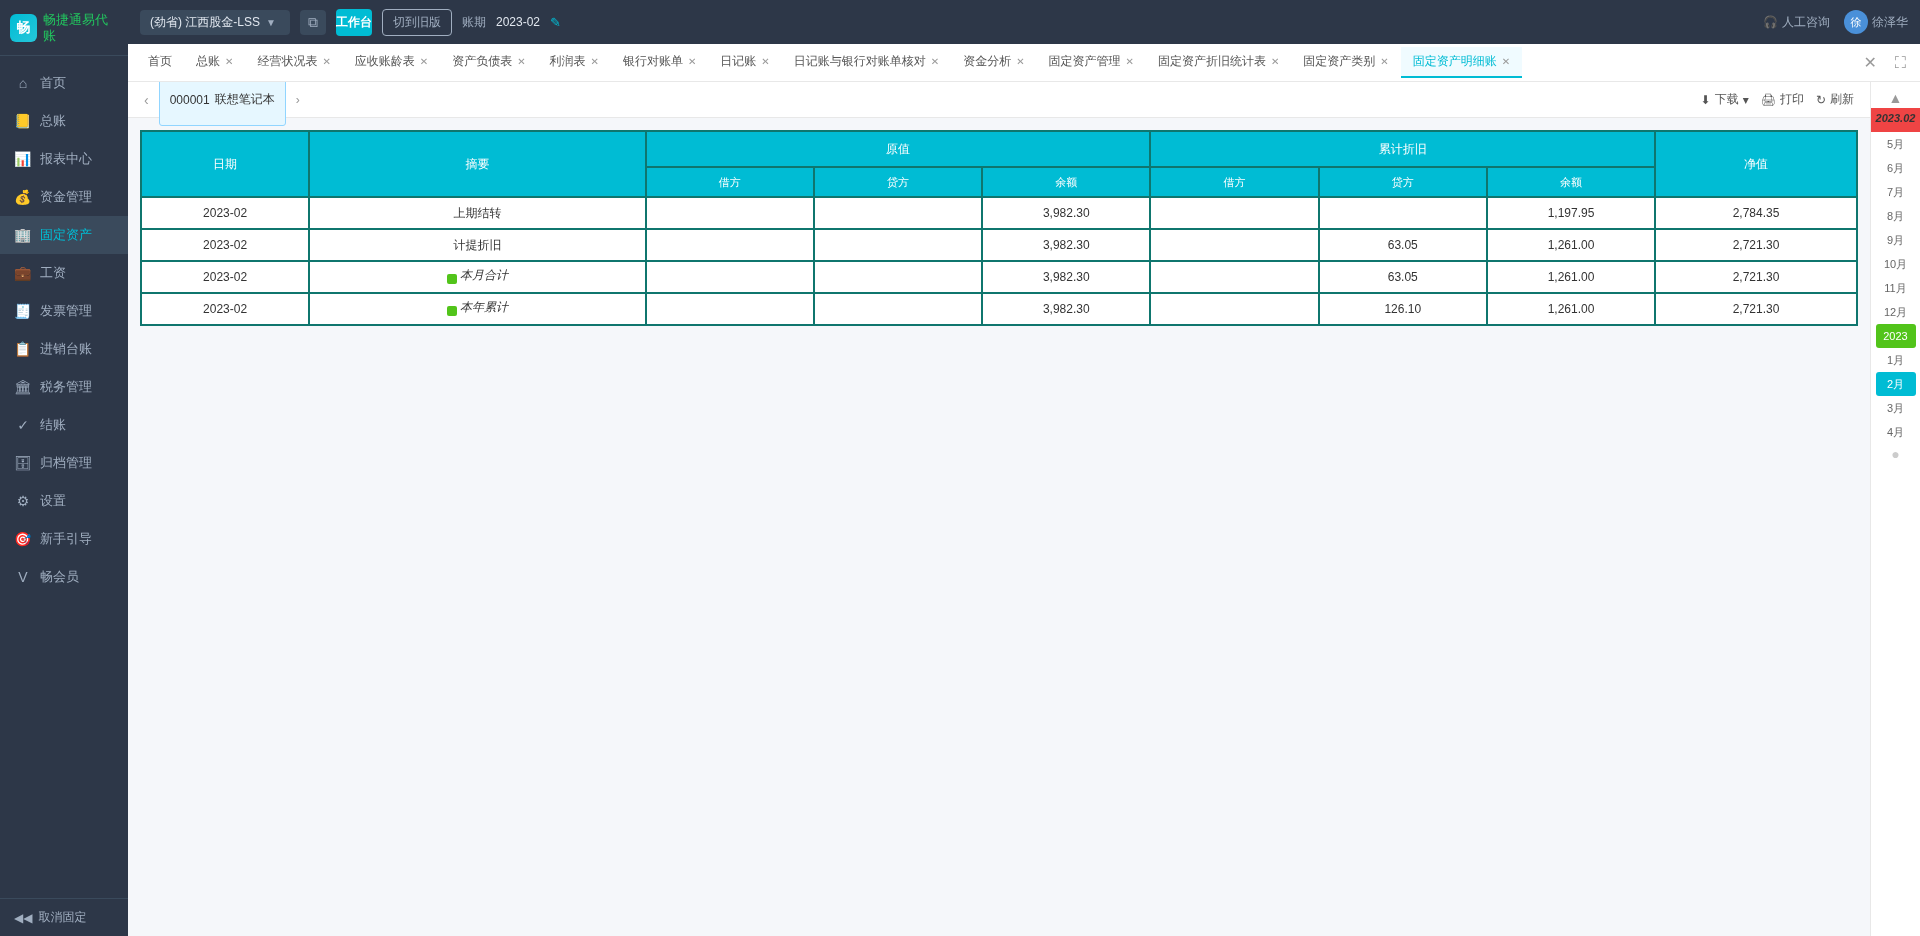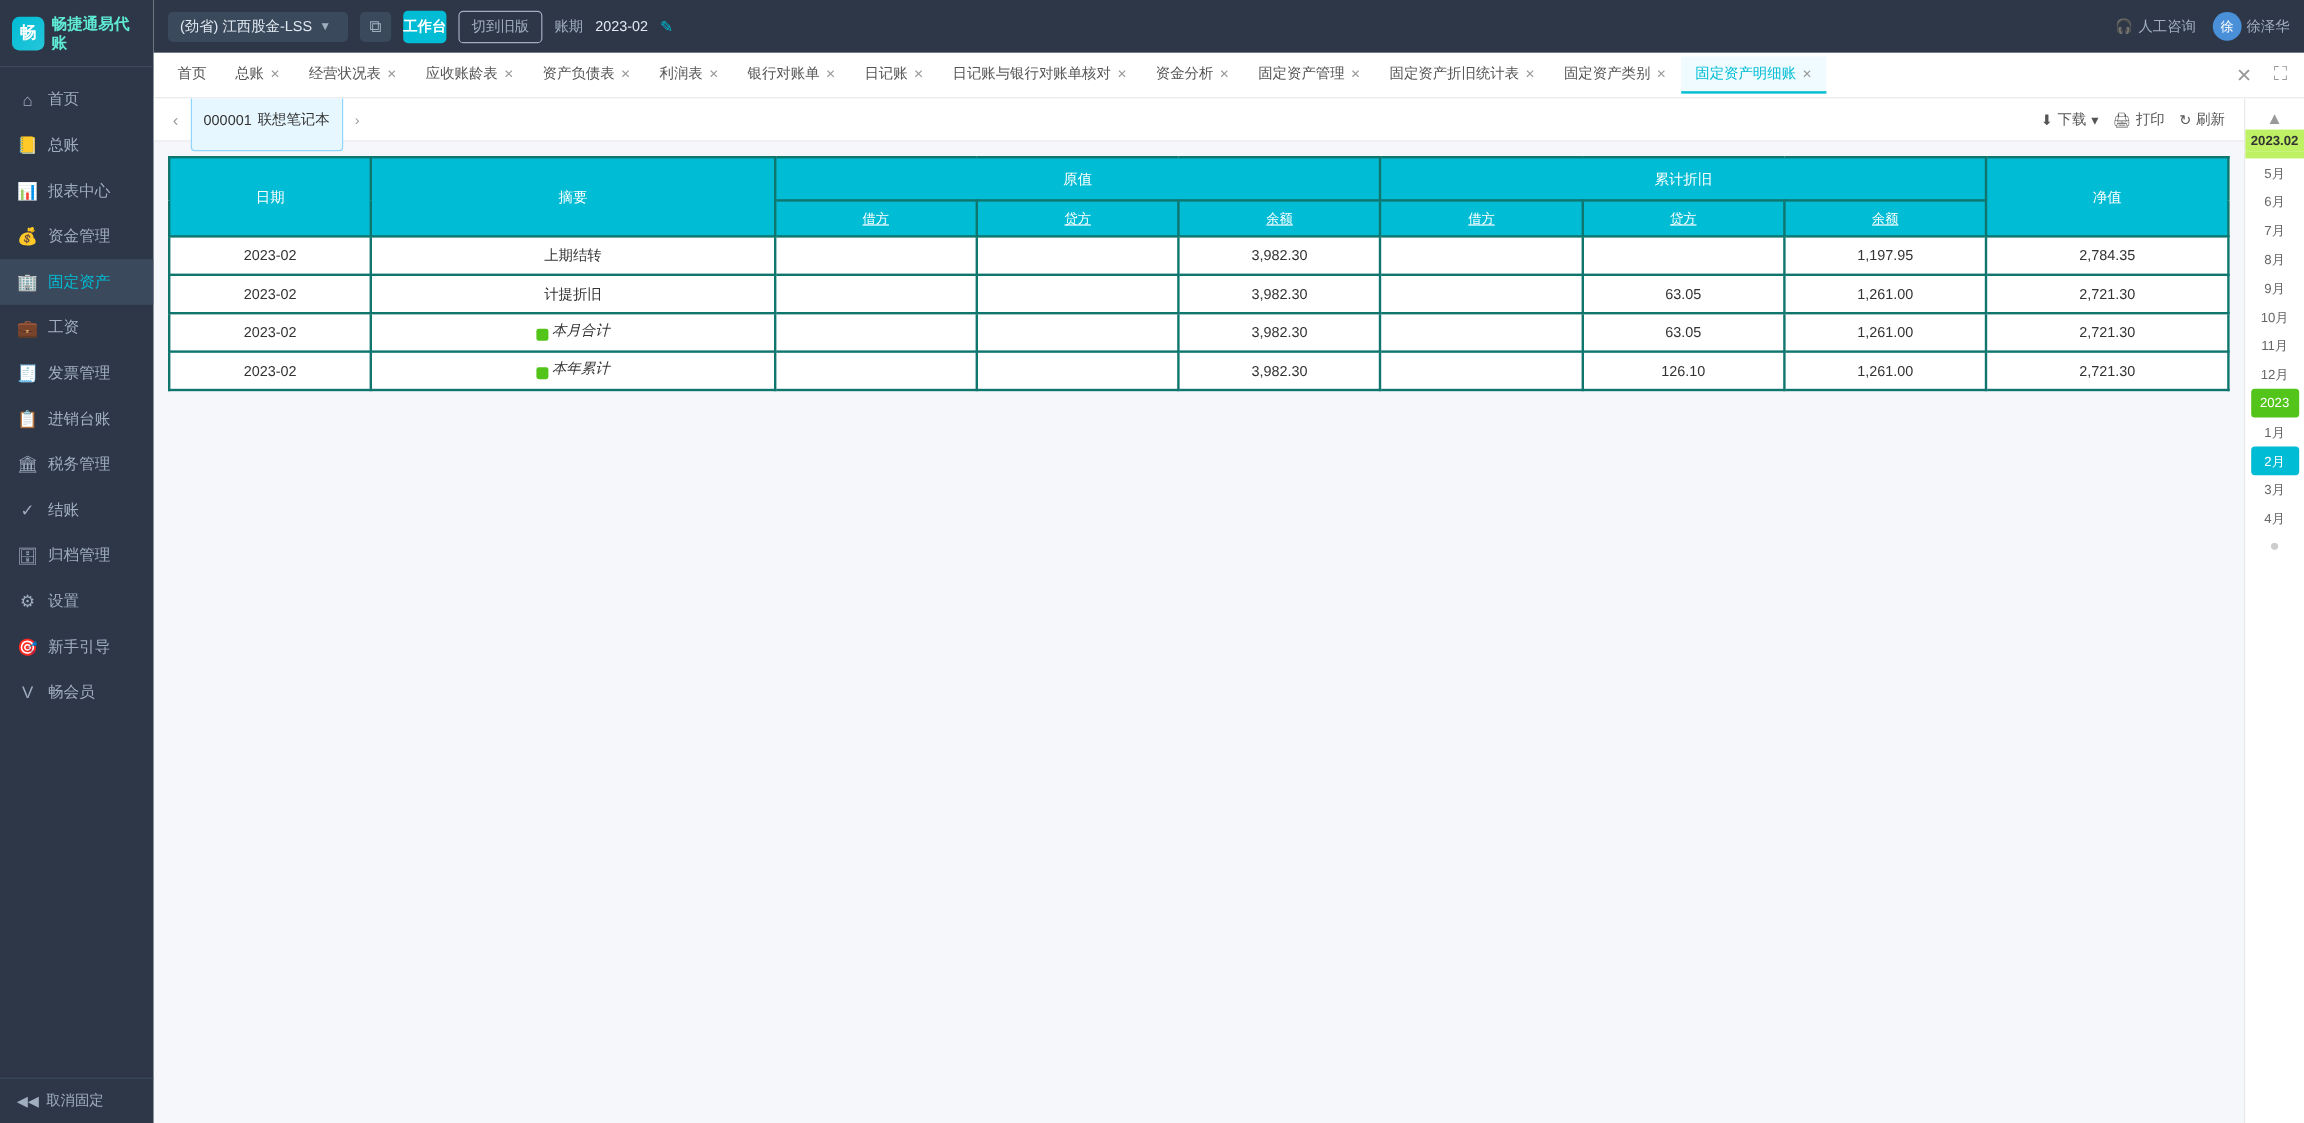--- a/index.html
+++ b/index.html
@@ -2,21 +2,21 @@
 <html><head>
   <meta charset="utf-8">
   <style>
     * { margin: 0; padding: 0; box-sizing: border-box; }
     body { font-family: 'Microsoft YaHei', Arial, sans-serif; font-size: 12px; background: #f0f2f5; display: flex; height: 936px; overflow: hidden; }
 
     
     .sidebar { width: 128px; background: #2d3748; color: #fff; display: flex; flex-direction: column; flex-shrink: 0; height: 100%; }
     .sidebar-logo { padding: 12px 10px; display: flex; align-items: center; gap: 6px; border-bottom: 1px solid #3a4a5c; }
     .sidebar-logo-icon { width: 28px; height: 28px; background: linear-gradient(135deg, #00bcd4, #26c6da); border-radius: 6px; display: flex; align-items: center; justify-content: center; font-size: 14px; color: white; font-weight: bold; }
-    .sidebar-logo-text { font-size: 13px; font-weight: bold; color: #5eead4; line-height: 1.2; }
+    .sidebar-logo-text { font-size: 13px; font-weight: normal; color: #22c55e; line-height: 1.2; }
     .sidebar-nav { flex: 1; overflow-y: auto; padding: 8px 0; }
     .sidebar-item { display: flex; align-items: center; gap: 8px; padding: 10px 14px; cursor: pointer; color: #a0aec0; font-size: 13px; transition: background 0.2s; }
     .sidebar-item.active { background: #3a4a5c; color: #00bcd4; }
     .sidebar-item-icon { width: 18px; height: 18px; display: flex; align-items: center; justify-content: center; font-size: 14px; flex-shrink: 0; }
     .sidebar-footer { padding: 10px 14px; border-top: 1px solid #3a4a5c; display: flex; align-items: center; gap: 6px; cursor: pointer; color: #a0aec0; font-size: 12px; }
 
     
     .main { flex: 1; display: flex; flex-direction: column; overflow: hidden; }
 
     
@@ -56,36 +56,36 @@
     .breadcrumb-item { background: #e6f7ff; border: 1px solid #91d5ff; border-radius: 3px; padding: 17px 10px; font-size: 12px; color: #333; display: flex; align-items: center; gap: 5px; }
     .breadcrumb-item-arrow { color: #999; font-size: 12px; }
     .sub-nav-right { margin-left: auto; display: flex; align-items: center; gap: 12px; }
     .action-btn-outline { display: flex; align-items: center; gap: 4px; color: #555; cursor: pointer; font-size: 12px; }
 
     
     .table-container { flex: 1; overflow: auto; padding: 12px; }
     .data-table { width: 100%; border-collapse: collapse; background: #fff; border: 1px solid #e8e8e8; }
     .data-table th, .data-table td { border: 2px solid #0f766e; text-align: center; font-size: 12px; padding: 0; }
     .table-header-row th { background: #00bcd4; color: white; height: 36px; font-weight: normal; }
-    .table-subheader-row th { background: #00bcd4; color: white; height: 30px; font-weight: normal; font-size: 11px; text-decoration: underline; }
+    .table-subheader-row th { background: #00bcd4; color: white; height: 30px; font-weight: normal; font-size: 11px; }
     .data-table td { height: 32px; color: #333; }
     .td-date { color: #666; }
     .td-desc { text-align: left; padding-left: 8px; }
     .td-num { text-align: right; padding-right: 8px; }
     .green-badge { display: inline-flex; align-items: flex-end; gap: 3px; font-style: italic; }
     .green-dot { width: 10px; height: 10px; background: #52c41a; border-radius: 2px; flex-shrink: 0; }
 
     
     .right-panel { width: 50px; background: #fff; border-left: 1px solid #e8e8e8; display: flex; flex-direction: column; align-items: center; padding: 6px 0; overflow-y: auto; flex-shrink: 0; }
     .rp-month-item { width: 40px; height: 24px; display: flex; align-items: center; justify-content: center; font-size: 11px; color: #666; cursor: pointer; border-radius: 3px; }
     .rp-month-item.active { background: #00bcd4; color: white; border-radius: 3px; }
     .rp-month-item.year-badge { background: #52c41a; color: white; font-size: 11px; border-radius: 3px; }
     .rp-scroll-btn { color: #999; cursor: pointer; font-size: 14px; padding: 2px 0; }
     .rp-year-group { width: 100%; display: flex; flex-direction: column; align-items: center; }
-    .rp-year-title { font-size: 11px; color: #333; font-weight: bold; padding: 4px 0 2px 0; background: #bef264; text-align: center; width: 100%; }
+    .rp-year-title { font-size: 11px; color: #333; font-weight: bold; padding: 4px 0 2px 0; background: #ef4444; text-align: center; width: 100%; font-style: italic; }
   </style>
 </head>
 <body>
 
 <div class="sidebar">
   <div class="sidebar-logo">
     <div class="sidebar-logo-icon">
       <span>畅</span>
     </div>
     <div class="sidebar-logo-text">畅捷通易代账</div>

